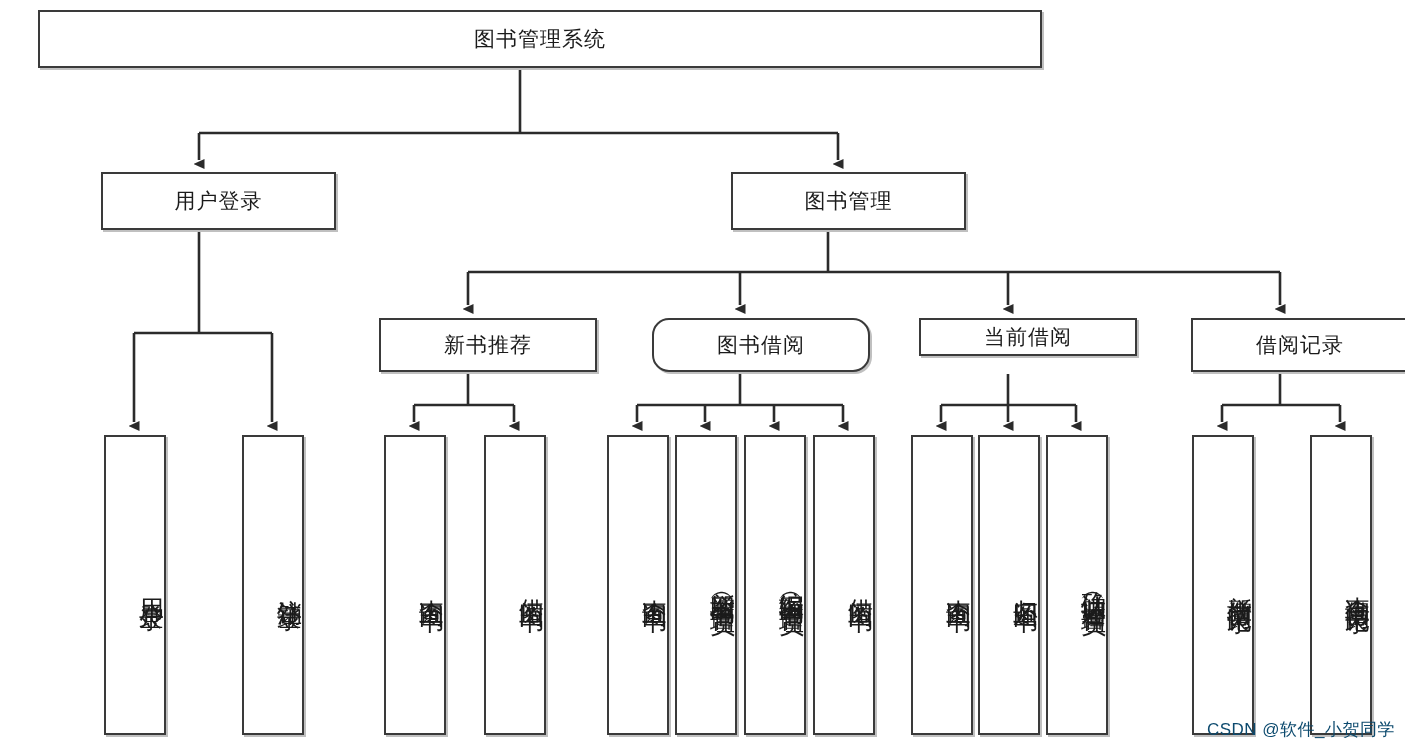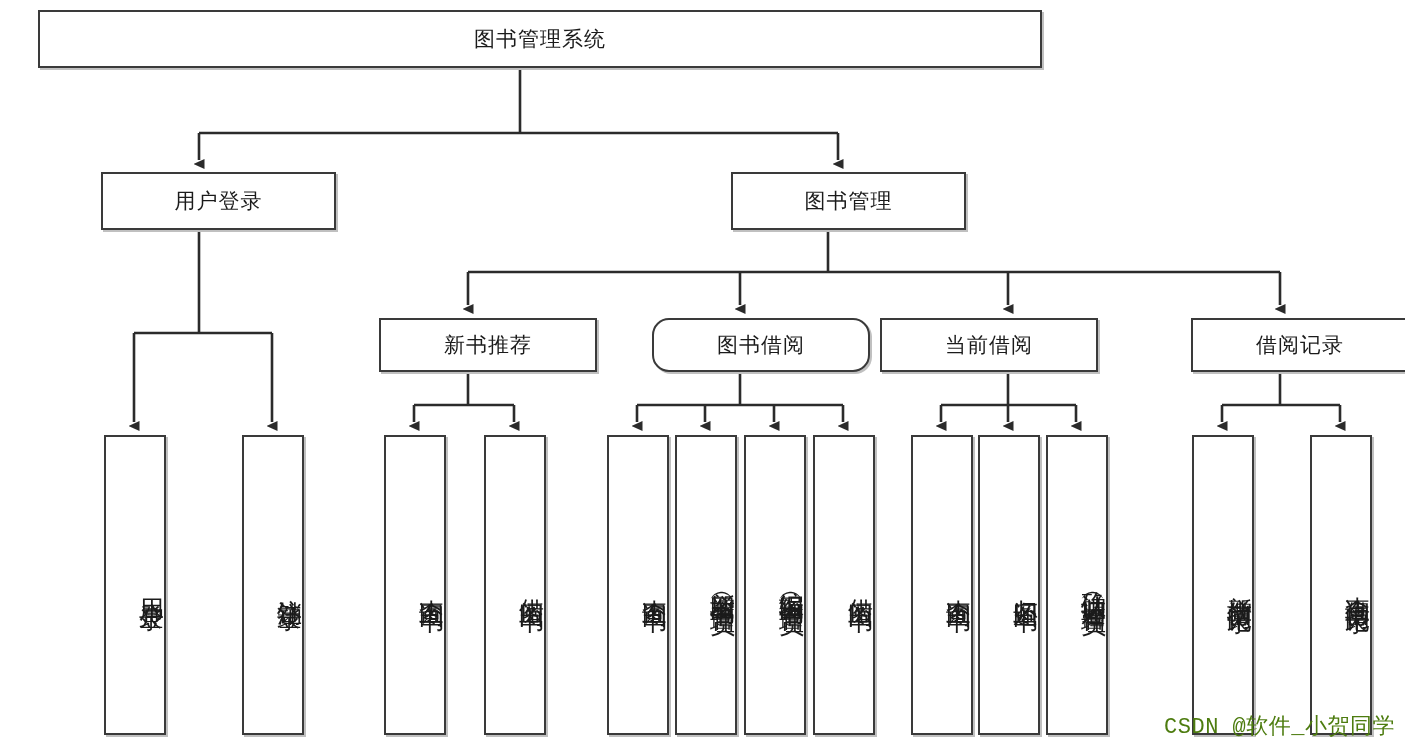--- a/index.html
+++ b/index.html
@@ -54,25 +54,25 @@
   }
   .node.vert > .vlabel {
     writing-mode: vertical-rl;
     text-orientation: upright;
     display: block;
   }
   #watermark {
     position: absolute;
     right: 10px;
     bottom: 6px;
-    font-size: 22px;
-    color: #4d7c0f;
+    font-size: 17px;
+    color: #0c4a6e;
     letter-spacing: 0.5px;
     white-space: nowrap;
-    font-family: Liberation Mono, monospace;
+    font-family: Liberation Sans, sans-serif;
   }
 </style>
 </head>
 <body>
 
 <div id="canvas">
 
   <svg id="edges" viewBox="0 0 1405 747">
     <defs>
       <marker id="arrow" markerWidth="10" markerHeight="11" refX="1" refY="5.5" orient="auto" markerUnits="userSpaceOnUse">
@@ -126,21 +126,21 @@
   <div class="node horiz" style="left:19px; top:10px; width:1004px; height:58px;">图书管理系统</div>
 
   <div class="node horiz" style="left:82px; top:172px; width:235px; height:58px;">用户登录</div>
 
   <div class="node horiz" style="left:712px; top:172px; width:235px; height:58px;">图书管理</div>
 
   <div class="node horiz" style="left:360px; top:318px; width:218px; height:54px;">新书推荐</div>
 
   <div class="node horiz" style="left:633px; top:318px; width:218px; height:54px;border-radius:17px;">图书借阅</div>
 
-  <div class="node horiz" style="left:861px; top:318px; width:218px; height:54px;">当前借阅</div>
+  <div class="node horiz" style="left:900px; top:318px; width:218px; height:38px;">当前借阅</div>
 
   <div class="node horiz" style="left:1172px; top:318px; width:218px; height:54px;">借阅记录</div>
 
   <div class="node vert" style="left:104px; top:435px; width:62px; height:300px;">
     <span class="vlabel">用户登录</span>
   </div>
 
   <div class="node vert" style="left:242px; top:435px; width:62px; height:300px;">
     <span class="vlabel">注销登录</span>
   </div>

